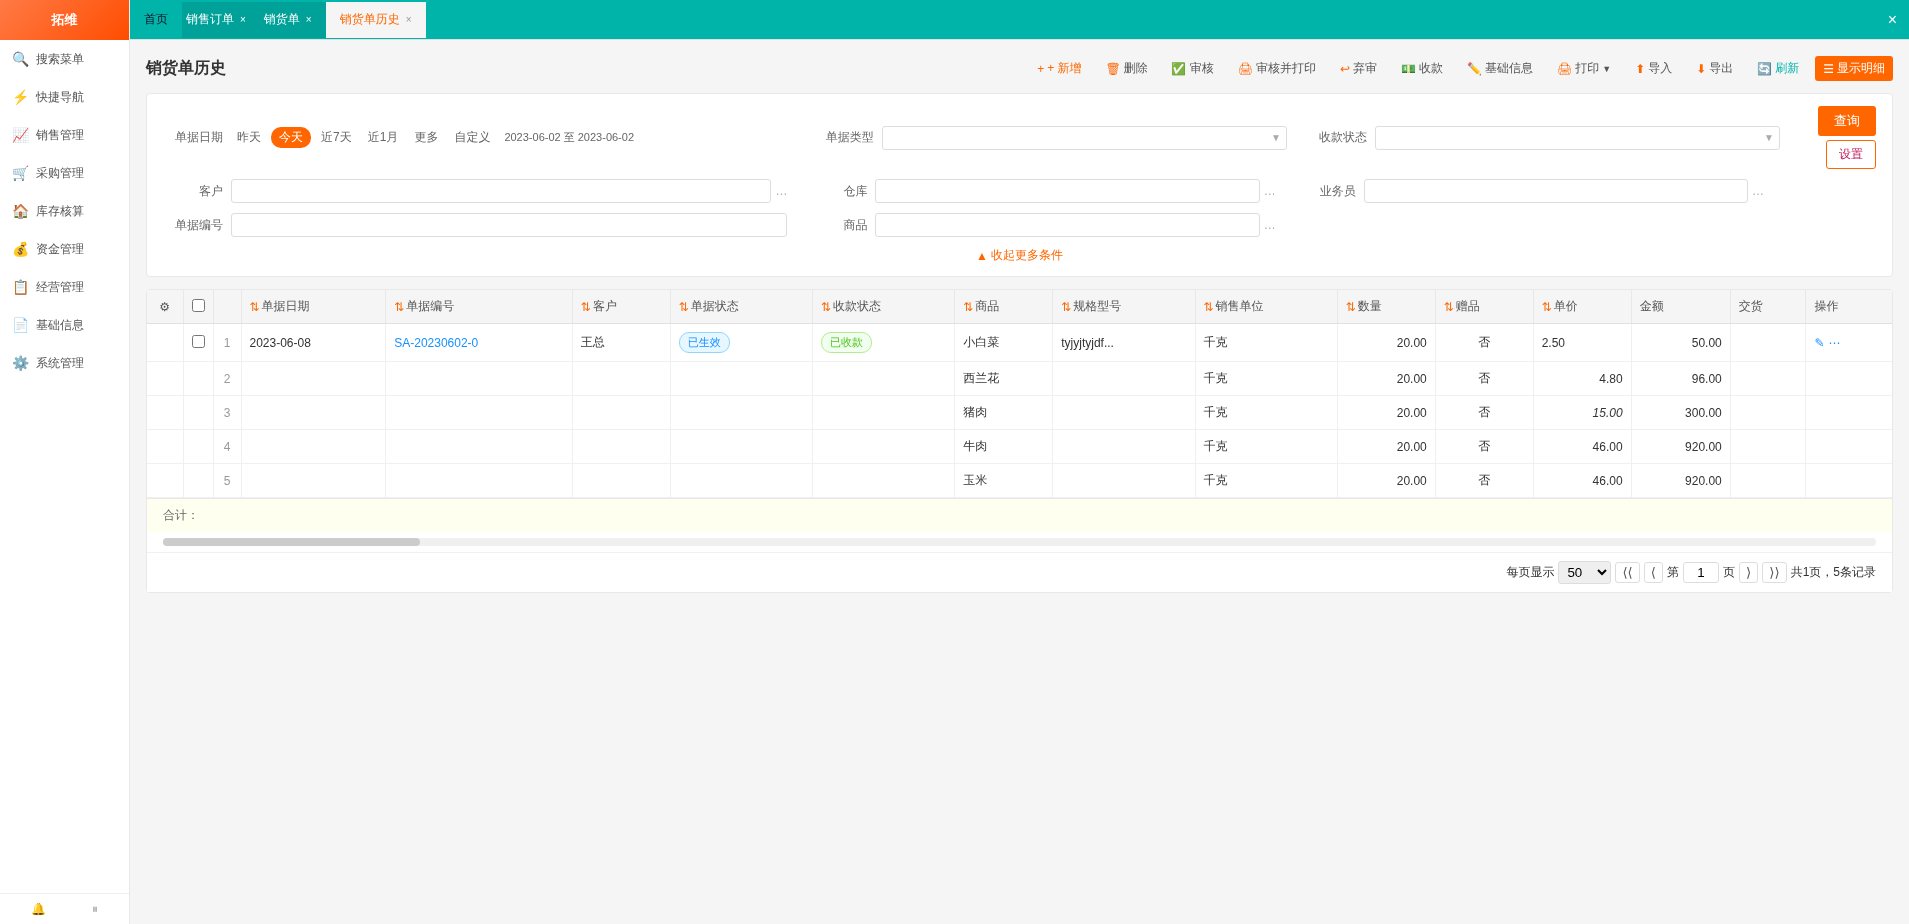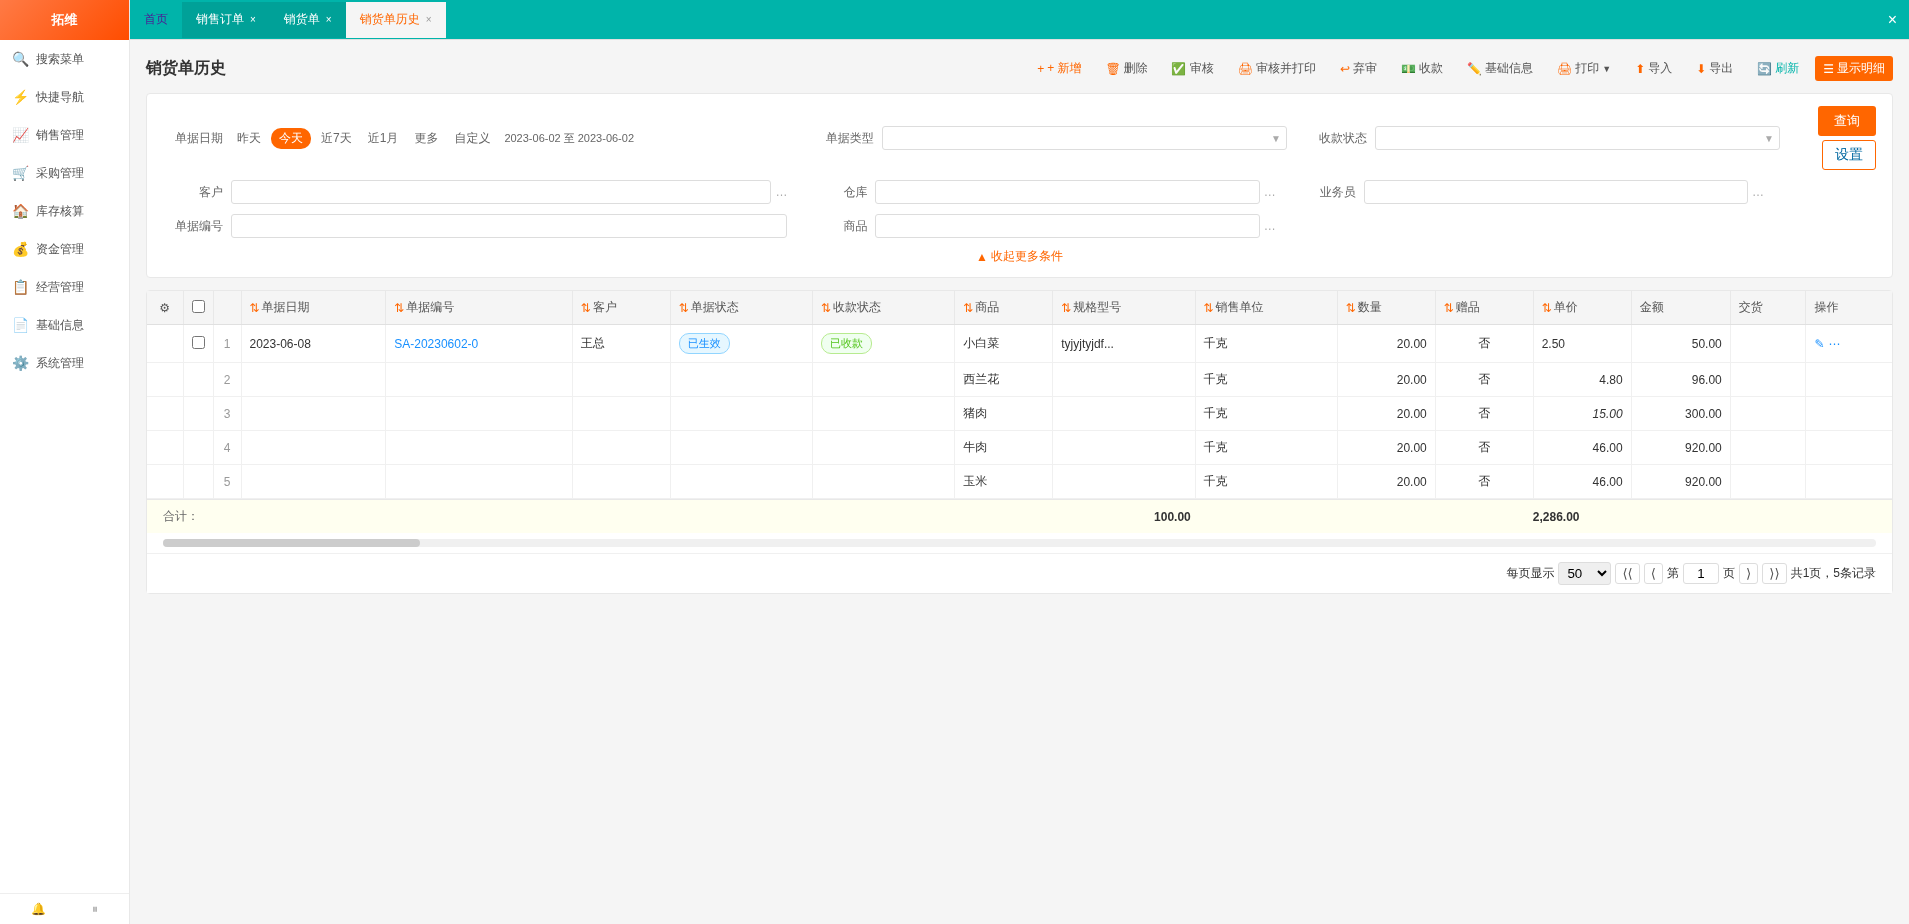--- a/index.html
+++ b/index.html
@@ -40,21 +40,21 @@
     .filter-item { display: flex; align-items: center; flex: 1; min-width: 0; }
     .filter-label { white-space: nowrap; color: #666; min-width: 60px; text-align: right; margin-right: 8px; }
     .filter-input { flex: 1; border: 1px solid #ddd; border-radius: 3px; padding: 4px 8px; font-size: 12px; color: #333; outline: none; }
     .filter-dots { color: #aaa; cursor: pointer; margin-left: 4px; }
     .date-tabs { display: flex; gap: 4px; margin-right: 8px; }
     .date-tab { padding: 2px 6px; cursor: pointer; color: #666; font-size: 12px; border-radius: 2px; }
     .date-tab.active { background: #ff6600; color: white; border-radius: 10px; padding: 2px 8px; }
     .date-range { display: flex; align-items: center; gap: 4px; font-size: 12px; color: #333; }
     .collapse-btn { display: flex; align-items: center; justify-content: center; color: #ff6600; cursor: pointer; font-size: 12px; gap: 3px; }
     .query-btn { background: #ff6600; color: white; border: none; border-radius: 3px; padding: 6px 16px; cursor: pointer; font-size: 13px; }
-    .setting-btn { background: white; color: #0369a1; border: 1px solid #ff6600; border-radius: 3px; padding: 5px 12px; cursor: pointer; font-size: 14px; }
+    .setting-btn { background: white; color: #be185d; border: 1px solid #ff6600; border-radius: 3px; padding: 5px 12px; cursor: pointer; font-size: 12px; }
     .query-area { display: flex; flex-direction: column; gap: 4px; align-items: flex-end; min-width: 80px; }
     .filter-right-area { display: flex; align-items: flex-start; }
 
     
     .table-section { background: #fff; border: 1px solid #e8e8e8; border-radius: 4px; }
     .table-container { overflow: auto; }
     table { width: 100%; border-collapse: collapse; font-size: 12px; }
     thead tr { background: #f5f5f5; }
     thead th { padding: 8px 8px; border-bottom: 1px solid #e0e0e0; border-right: 1px solid #e8e8e8; color: #555; font-weight: normal; text-align: left; white-space: nowrap; }
     thead th:last-child { border-right: none; }
@@ -133,24 +133,24 @@
     <div class="sidebar-collapse">
       <span style="cursor:pointer;color:#ff6600;">🔔</span>
       <span style="cursor:pointer;color:#aaa;">⏸</span>
     </div>
   </div>
 </div>
 
 <div class="main">
 
   <div class="tabs-bar" style="background:#00b4aa; padding:0;">
-    <div class="tab" style="color:#4c1d95; border-bottom:none; background:transparent; padding:0 14px; height:36px; display:flex; align-items:center;">
+    <div class="tab" style="color:#0f172a; border-bottom:none; background:transparent; padding:0 14px; height:36px; display:flex; align-items:center;">
       <span>首页</span>
     </div>
-    <div class="tab" style="color:#fff; border-bottom:none; background:rgba(0,0,0,0.1); padding:0 14px; height:36px; display:flex; align-items:center; gap:6px;">
+    <div class="tab" style="color:#fff; border-bottom:none; background:rgba(0,0,0,0.1); padding:0 4px; height:36px; display:flex; align-items:center; gap:6px;">
       <span>销售订单</span>
       <span class="close-btn" style="color:#fff;">×</span>
     </div>
     <div class="tab" style="color:#fff; border-bottom:none; background:rgba(0,0,0,0.1); padding:0 14px; height:36px; display:flex; align-items:center; gap:6px;">
       <span>销货单</span>
       <span class="close-btn" style="color:#fff;">×</span>
     </div>
     <div class="tab active" style="color:#ff6600; border-bottom:none; background:#f5f5f5; padding:0 14px; height:36px; display:flex; align-items:center; gap:6px;">
       <span>销货单历史</span>
       <span class="close-btn" style="color:#999;">×</span>
@@ -434,28 +434,20 @@
     <td style="text-align:right;">920.00</td>
     <td></td>
     <td></td>
   </tr>
             </tbody>
         </table>
       </div>
 
       <div class="table-footer">
         <span class="total-label">合计：</span>
-        <div class="total-values">
-          <div style="flex:7;"></div>
-          <div class="total-cell" style="flex:1;font-weight:bold;">100.00</div>
-          <div style="flex:1;"></div>
-          <div style="flex:1;"></div>
-          <div class="total-cell" style="flex:1;font-weight:bold;">2,286.00</div>
-          <div style="flex:2;"></div>
-        </div>
       </div>
 
       <div style="padding:2px 16px;">
         <div class="scrollbar-track">
           <div class="scrollbar-thumb"></div>
         </div>
       </div>
 
       <div class="pagination">
         <span>每页显示</span>

